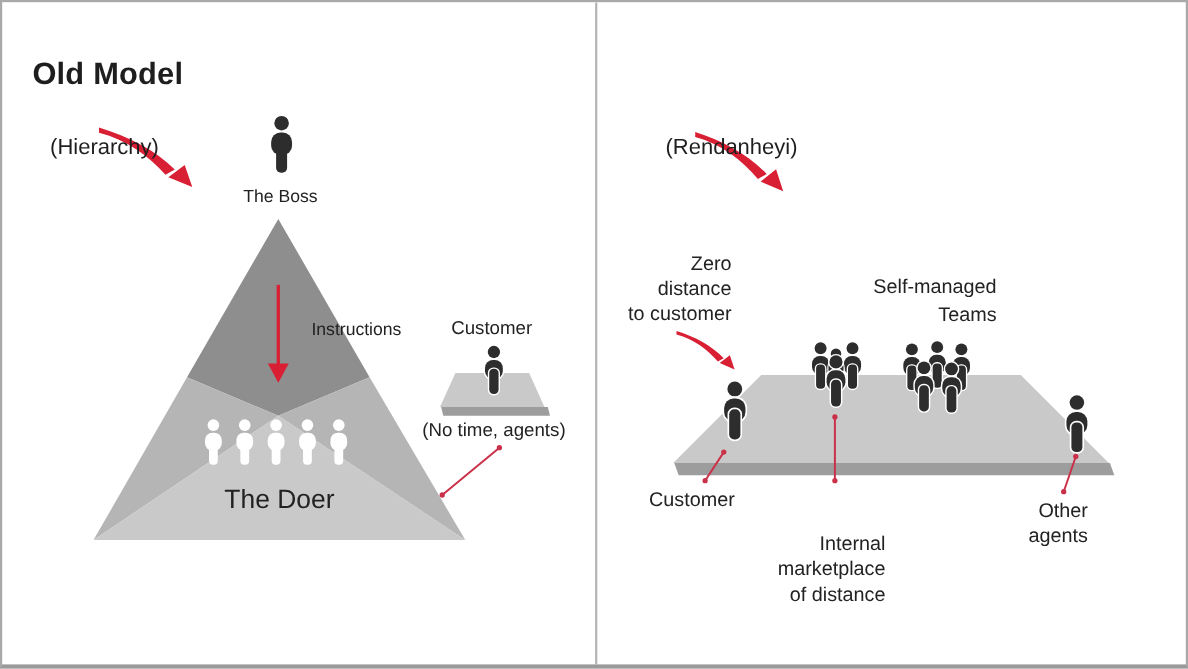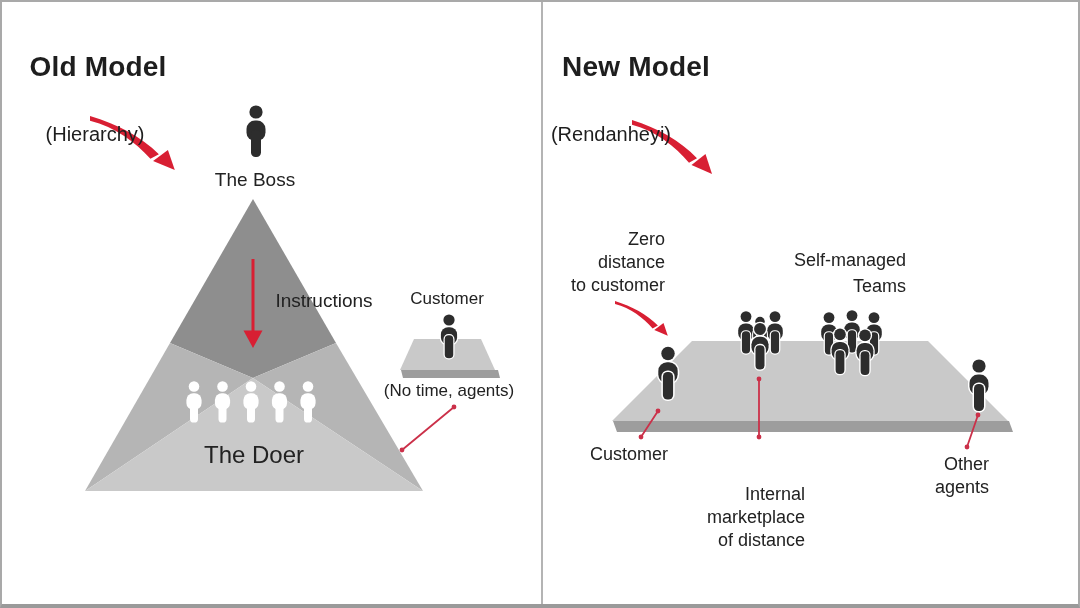--- a/index.html
+++ b/index.html
@@ -26,21 +26,21 @@
     transform:translateX(-50%);
     text-align:right;
     white-space:nowrap;
     font-size:18px;
     line-height:23px;
     color:#222222;
   }
   .title{font-size:28px;font-weight:700;line-height:30px;color:#1e1e1e;letter-spacing:0.2px;}
   .subtitle{font-size:20px;line-height:24px;color:#1e1e1e;margin-top:40px;}
   .small{font-size:17px;}
-  .mid{font-size:19px;}
+  .mid{font-size:16px;}
   .doer{font-size:24px;}
   .lh26{line-height:26px;}
 </style>
 </head>
 <body>
 
 <div class="canvas">
 
   <svg class="layer" width="1080" height="608" viewBox="0 0 1080 608">
     <defs>
@@ -153,22 +153,21 @@
   </svg>
 
   <div class="lbl title" style="left:96px;top:50px;">Old Model</div>
   <div class="lbl subtitle" style="left:93px;top:80px;">(Hierarchy)</div>
   <div class="lbl mid" style="left:253px;top:166px;">The Boss</div>
   <div class="lbl mid" style="left:322px;top:287px;">Instructions</div>
   <div class="lbl small" style="left:445px;top:285px;">Customer</div>
   <div class="lbl small" style="left:447px;top:377px;">(No time, agents)</div>
   <div class="lbl doer" style="left:252px;top:441px;">The Doer</div>
 
-  <div class="lbl title" style="left:634px;top:50px;">New Model</div>
-  <div class="lbl subtitle" style="left:609px;top:80px;">(Rendanheyi)</div>
+  <div class="lbl subtitle" style="left:663px;top:80px;">(Rendanheyi)</div>
 
   <div class="lbl lh26" style="left:848px;top:245px;">
     <div>Self-managed</div>
     <div>Teams</div>
   </div>
 
   <div class="lbl" style="left:616px;top:226px;">
     <div>Zero</div>
     <div>distance</div>
     <div>to customer</div>

